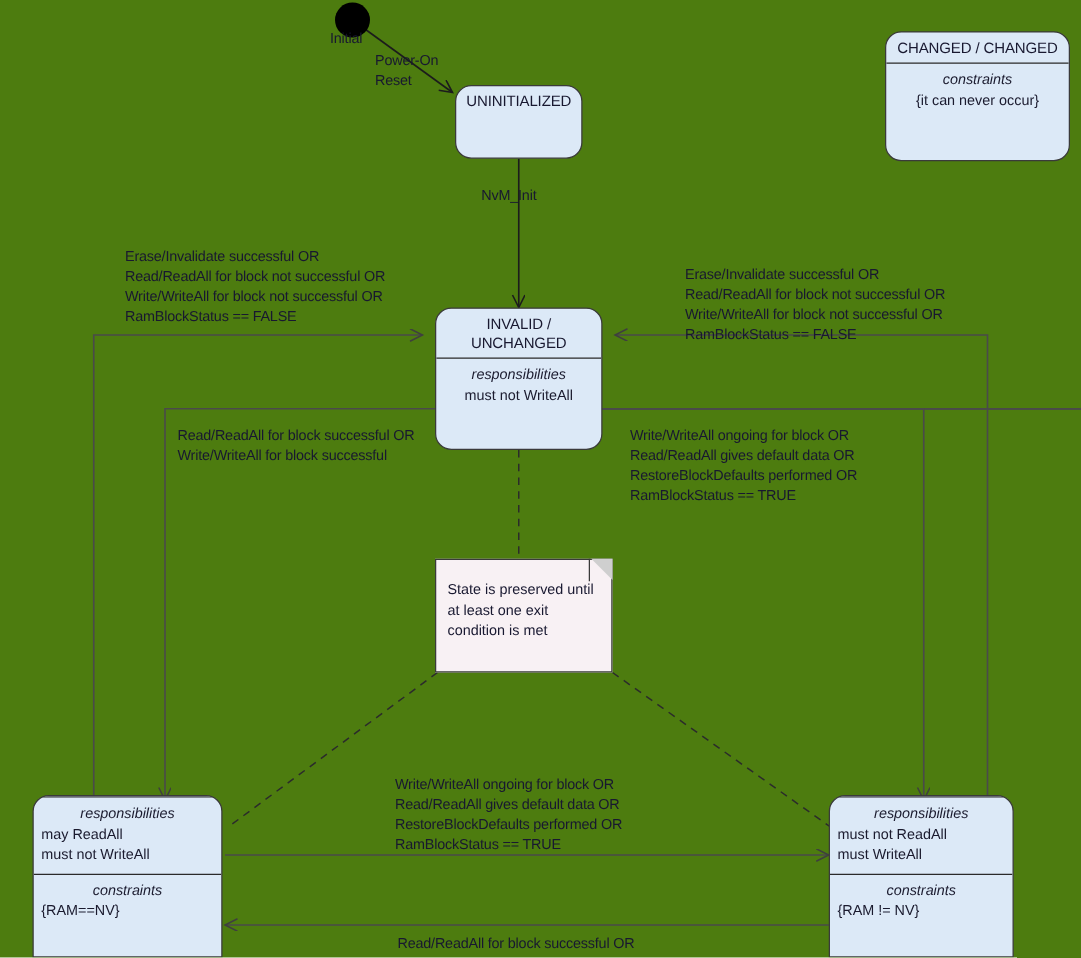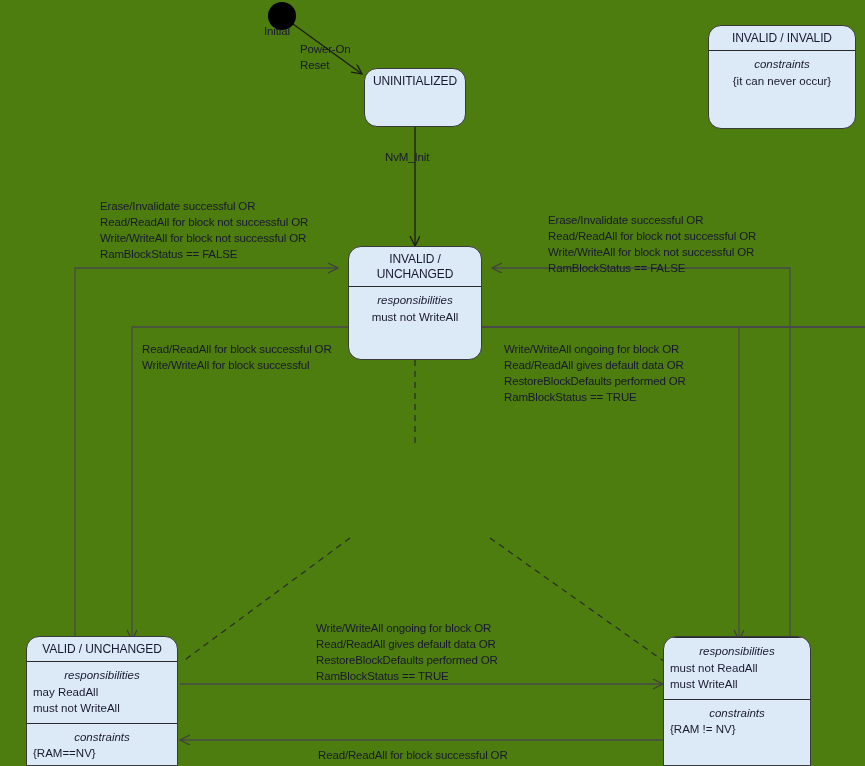--- a/index.html
+++ b/index.html
@@ -180,21 +180,21 @@
   <div class="lbl" style="left:300px; top:41px;">Power-On</div>
   <div class="lbl" style="left:300px; top:57px;">Reset</div>
 
   <div class="state" style="left:364px; top:68px; width:102px; height:59px;">
     <div class="state-title">UNINITIALIZED</div>
   </div>
 
   <div class="lbl" style="left:385px; top:149px;">NvM_Init</div>
 
   <div class="state" style="left:708px; top:25px; width:148px; height:104px;">
-    <div class="state-title">INVALID / INVALID</div>
+    <div class="state-title">CHANGED / CHANGED</div>
     <div class="state-divider"></div>
     <div class="compartment">
       <span class="ital">constraints</span>
       <span class="ln" style="text-align:center;">{it can never occur}</span>
     </div>
   </div>
 
   <div>
     <div class="lbl" style="left:100px; top:198px;">Erase/Invalidate successful OR</div>
     <div class="lbl" style="left:100px; top:214px;">Read/ReadAll for block not successful OR</div>
@@ -224,32 +224,36 @@
     <div class="lbl" style="left:142px; top:357px;">Write/WriteAll for block successful</div>
   </div>
 
   <div>
     <div class="lbl" style="left:504px; top:341px;">Write/WriteAll ongoing for block OR</div>
     <div class="lbl" style="left:504px; top:357px;">Read/ReadAll gives default data OR</div>
     <div class="lbl" style="left:504px; top:373px;">RestoreBlockDefaults performed OR</div>
     <div class="lbl" style="left:504px; top:389px;">RamBlockStatus == TRUE</div>
   </div>
 
+  <div class="note" style="left:348px; top:447px; width:142px; height:91px;">
+    <div class="note-fold"></div>
+    <div class="note-fold-edge"></div>
+    <span>State is preserved until at least one exit condition is met</span>
+  </div>
 
   <div>
     <div class="lbl" style="left:316px; top:620px;">Write/WriteAll ongoing for block OR</div>
     <div class="lbl" style="left:316px; top:636px;">Read/ReadAll gives default data OR</div>
     <div class="lbl" style="left:316px; top:652px;">RestoreBlockDefaults performed OR</div>
     <div class="lbl" style="left:316px; top:668px;">RamBlockStatus == TRUE</div>
   </div>
 
   <div class="lbl" style="left:318px; top:747px;">Read/ReadAll for block successful OR</div>
 
   <div class="state" style="left:26px; top:636px; width:152px; height:130px; border-radius:13px 13px 0 0;">
-    <div class="state-title">VALID / UNCHANGED</div>
     <div class="state-divider"></div>
     <div class="compartment">
       <span class="ital">responsibilities</span>
       <span class="ln">may ReadAll</span>
       <span class="ln">must not WriteAll</span>
     </div>
     <div class="state-divider"></div>
     <div class="compartment">
       <span class="ital">constraints</span>
       <span class="ln">{RAM==NV}</span>

